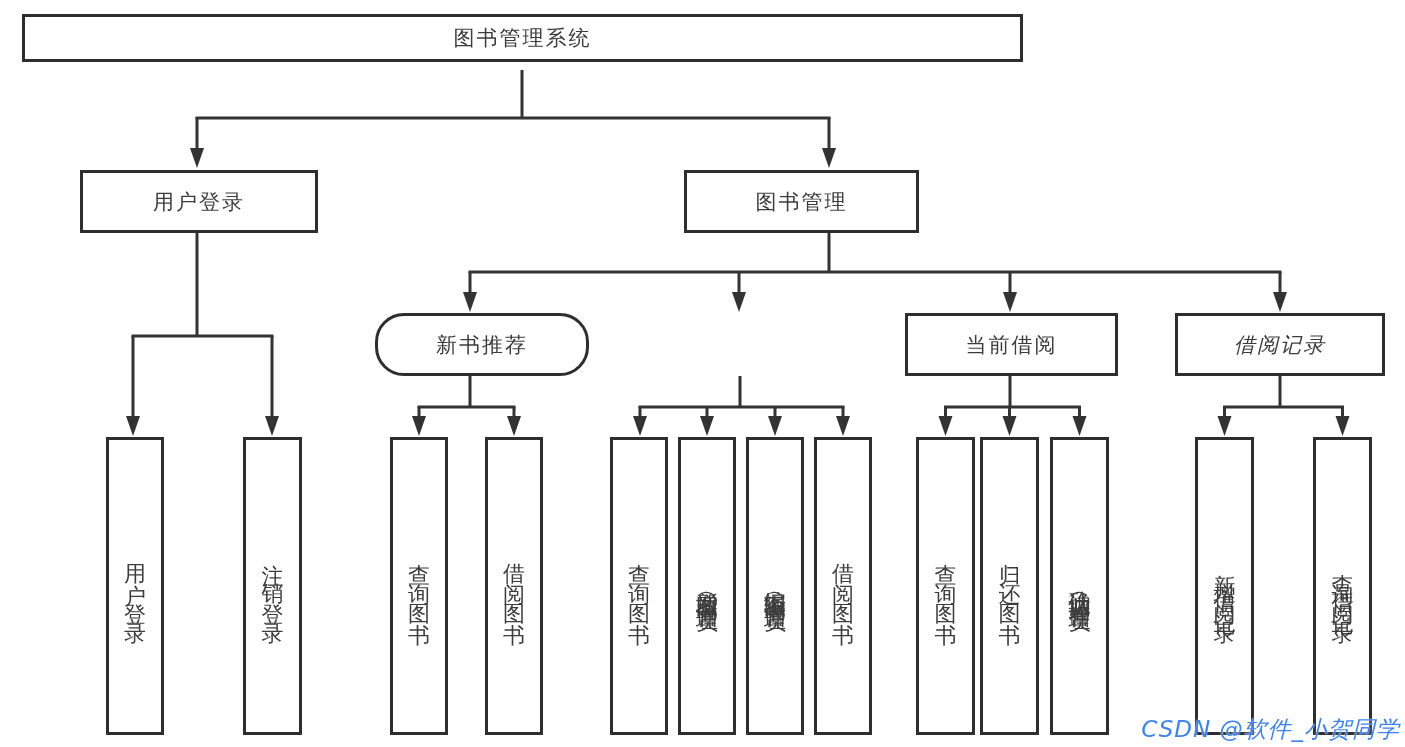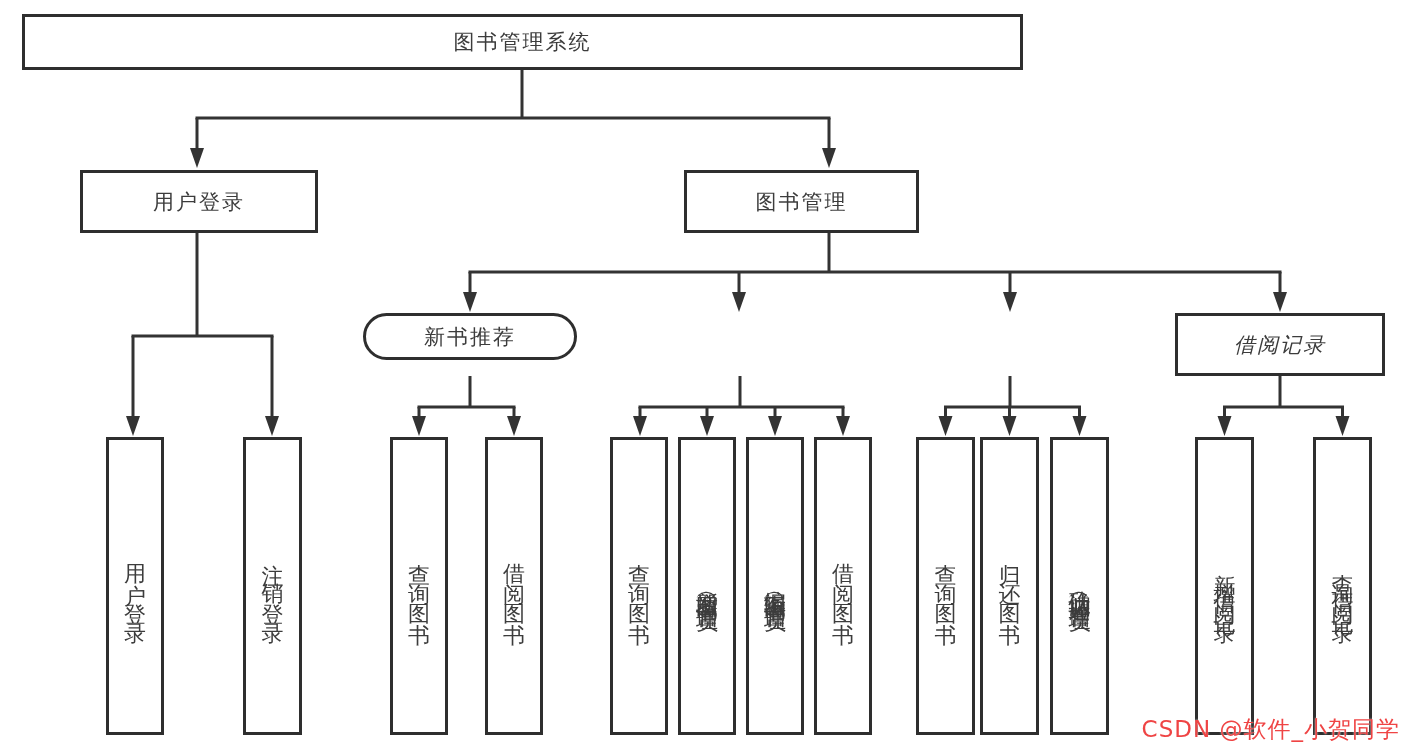--- a/index.html
+++ b/index.html
@@ -27,24 +27,25 @@
     font-size:22px;
     line-height:1;
   }
   .s4{letter-spacing:20px;}
   .s6{letter-spacing:10px;}
   .s10{letter-spacing:3px;}
   .watermark{
     position:absolute;
     right:5px;top:714px;
     font-size:23px;
-    color:#ef4444;
+    color:#3b82f6;
     text-shadow:0 0 2px #ffffff;
     white-space:nowrap;
     letter-spacing:1px;
+    font-style:italic;
   }
 </style>
 </head>
 <body>
 
 <div class="canvas">
 
   <svg class="wires" viewBox="0 0 1405 747" xmlns="http://www.w3.org/2000/svg">
     <g stroke="#333333" stroke-width="3" fill="none">
 
@@ -105,33 +106,36 @@
       <polygon points="768,416 782,416 775,436"></polygon>
       <polygon points="836,416 850,416 843,436"></polygon>
       <polygon points="938.5,416 952.5,416 945.5,436"></polygon>
       <polygon points="1002.5,416 1016.5,416 1009.5,436"></polygon>
       <polygon points="1072.5,416 1086.5,416 1079.5,436"></polygon>
       <polygon points="1217.5,416 1231.5,416 1224.5,436"></polygon>
       <polygon points="1335.5,416 1349.5,416 1342.5,436"></polygon>
     </g>
   </svg>
 
-  <div class="node hnode" style="left:22px;top:14px;width:1001px;height:56px;">
+  <div class="node hnode" style="left:22px;top:14px;width:1001px;height:48px;">
     <span>图书管理系统</span>
   </div>
 
   <div class="node hnode" style="left:80px;top:170px;width:238px;height:63px;">
     <span>用户登录</span>
   </div>
   <div class="node hnode" style="left:684px;top:170px;width:235px;height:63px;">
     <span>图书管理</span>
   </div>
 
-  <div class="node hnode" style="left:363px;top:313px;width:214px;height:47px;border-radius:29px;">
+  <div class="node hnode" style="left:375px;top:313px;width:214px;height:63px;border-radius:29px;">
     <span>新书推荐</span>
+  </div>
+  <div class="node hnode" style="left:905px;top:313px;width:213px;height:63px;">
+    <span>当前借阅</span>
   </div>
   <div class="node hnode" style="left:1175px;top:313px;width:210px;height:63px;font-style:italic;">
     <span>借阅记录</span>
   </div>
 
   <div class="node vnode s4" style="left:106px;top:437px;width:58px;height:298px;">
     <span>用户登录</span>
   </div>
   <div class="node vnode s4" style="left:243px;top:437px;width:59px;height:298px;">
     <span>注销登录</span>

